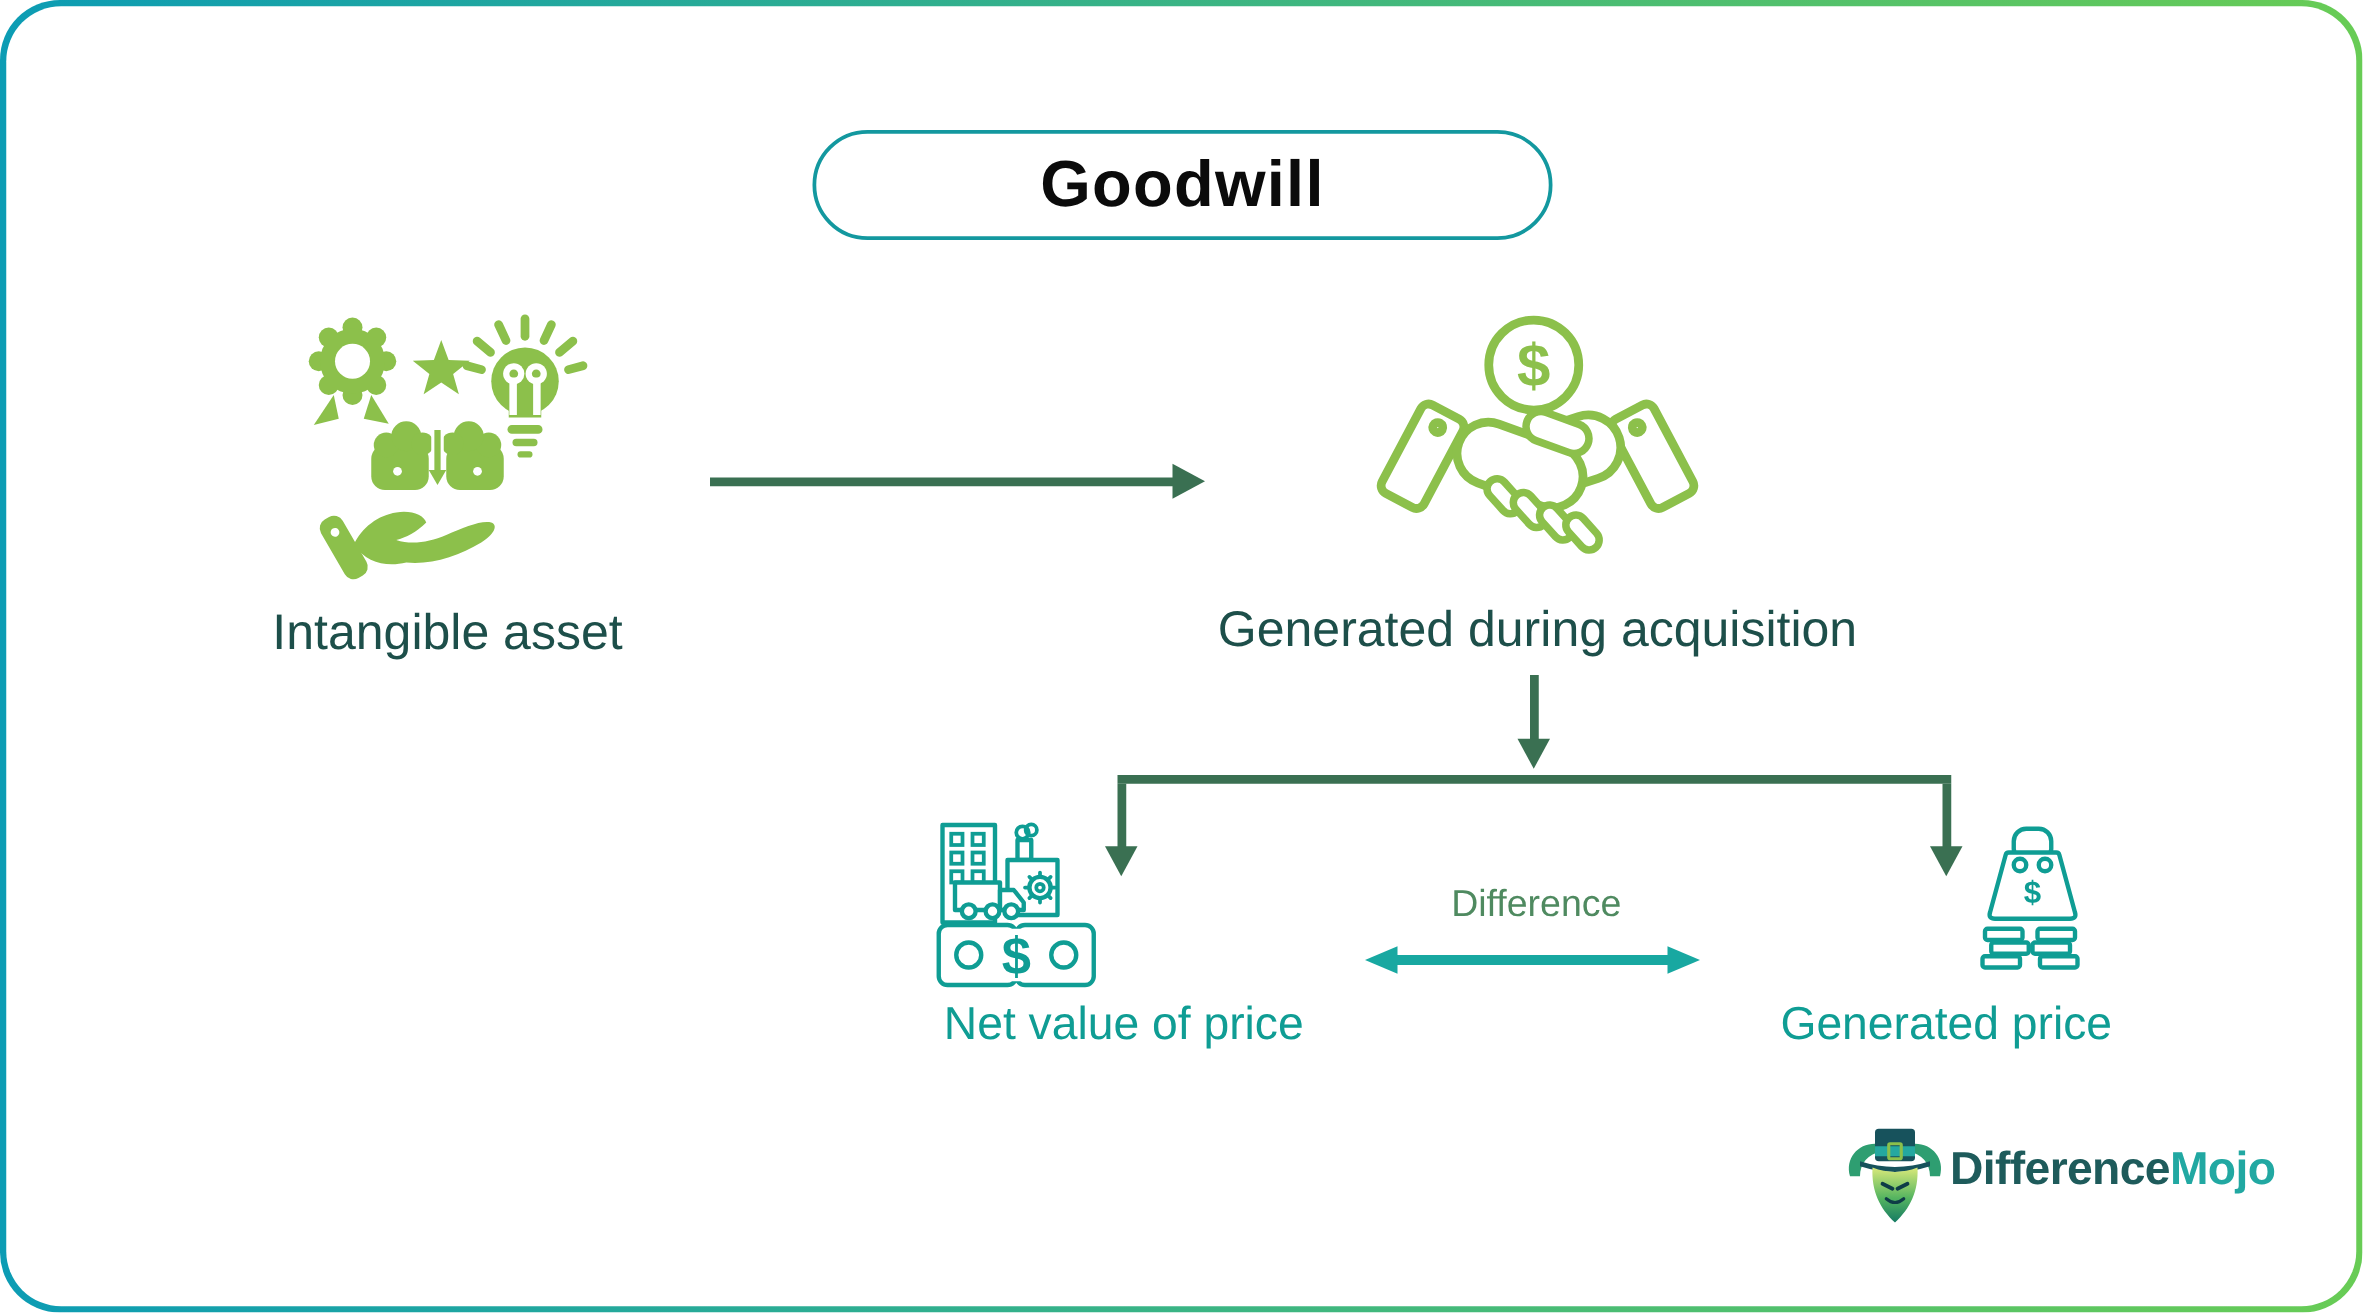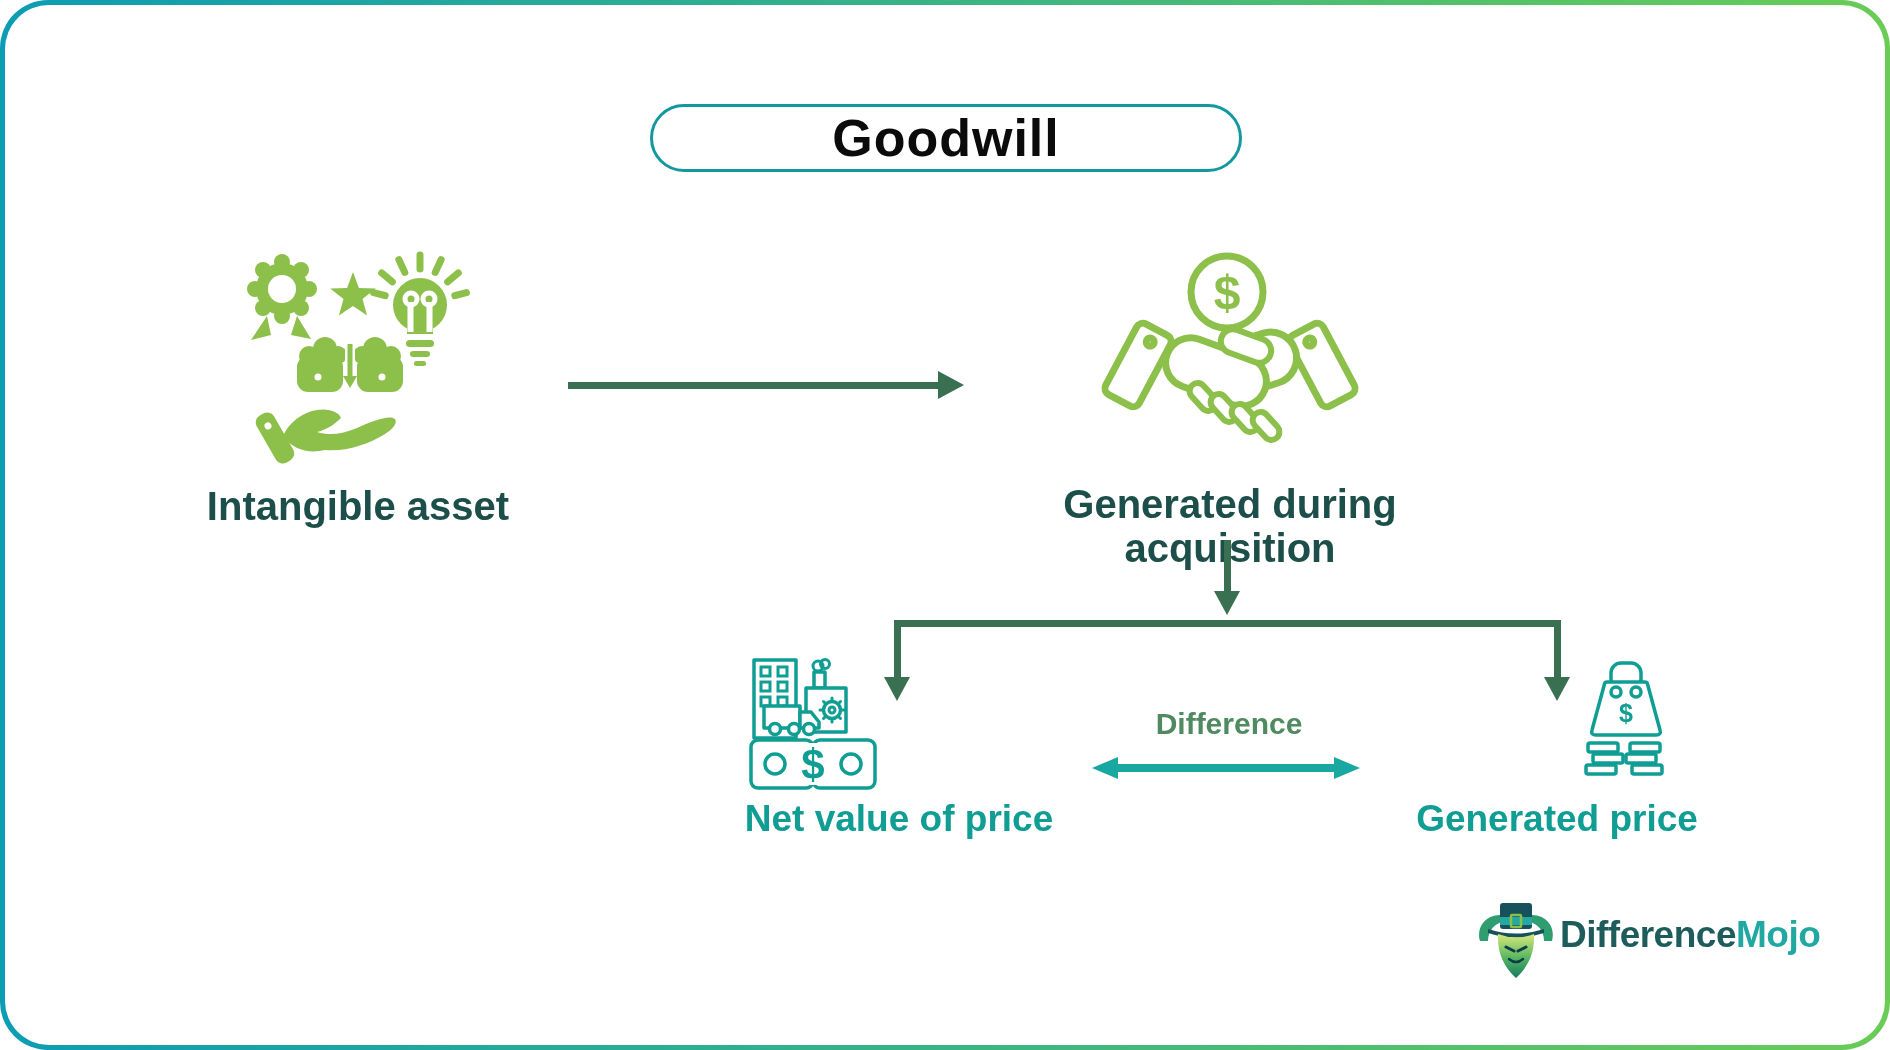--- a/index.html
+++ b/index.html
@@ -2,25 +2,25 @@
 <html style="--lime-green: #8CC04B; --dark-teal-text: #1D4F4A; --teal: #0F9D94; --teal-arrow: #18A8A1; --forest-arrow: #3A7052; --difference-green: #4F8A60; --pill-border: #13989F; --border-gradient-left: #0C9CB4; --border-gradient-right: #68CC55; --title-text: #0B0B0B; --logo-dark: #1E5B5B; --logo-teal: #21A8A2;"><head>
 <meta charset="utf-8">
 <style>
   html,body{margin:0;padding:0;background:#fff;}
   body{width:1890px;height:1050px;font-family:"Liberation Sans","DejaVu Sans",sans-serif;}
   #stage{position:relative;width:1890px;height:1050px;overflow:hidden;}
   .frame{position:absolute;inset:0;border-radius:48px;
          background:linear-gradient(90deg,var(--border-gradient-left),var(--border-gradient-right));}
   .frame-inner{position:absolute;inset:5px;border-radius:44px;background:#fff;}
   .abs{position:absolute;}
-  .title-pill{position:absolute;left:650px;top:104px;width:592px;height:68px;
+  .title-pill{position:absolute;left:650px;top:104px;width:592px;height:88px;
               border:3.5px solid var(--pill-border);border-radius:48px;
               display:flex;align-items:center;justify-content:center;box-sizing:border-box;}
   .title-pill span{font-size:52px;font-weight:700;color:var(--title-text);letter-spacing:1px;}
-  .lbl{position:absolute;text-align:center;font-weight:700;line-height:1.1;}
+  .lbl{position:absolute;text-align:center;font-weight:400;line-height:1.1;}
   .lbl-dark{font-size:40px;color:var(--dark-teal-text);}
   .lbl-teal{font-size:37px;color:var(--teal);}
   .lbl-diff{font-size:30px;color:var(--difference-green);}
   .hline{position:absolute;background:var(--forest-arrow);}
   .vline{position:absolute;background:var(--forest-arrow);}
   .head-right{position:absolute;width:0;height:0;border-top:14px solid transparent;
               border-bottom:14px solid transparent;border-left:26px solid var(--forest-arrow);}
   .head-down{position:absolute;width:0;height:0;border-left:13px solid transparent;
              border-right:13px solid transparent;border-top:24px solid var(--forest-arrow);}
   .da-wrap{position:absolute;left:1092px;top:757px;width:268px;height:22px;}

